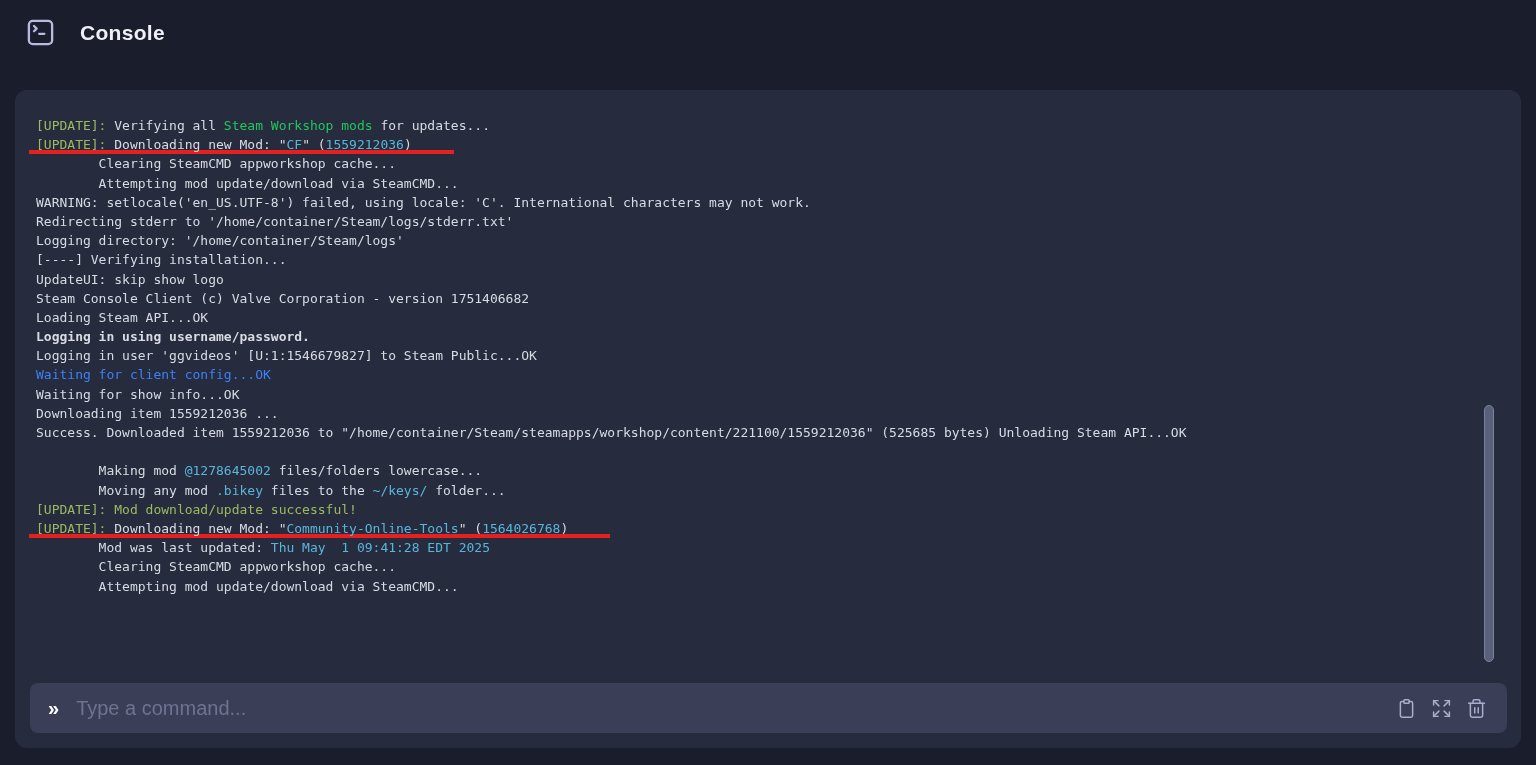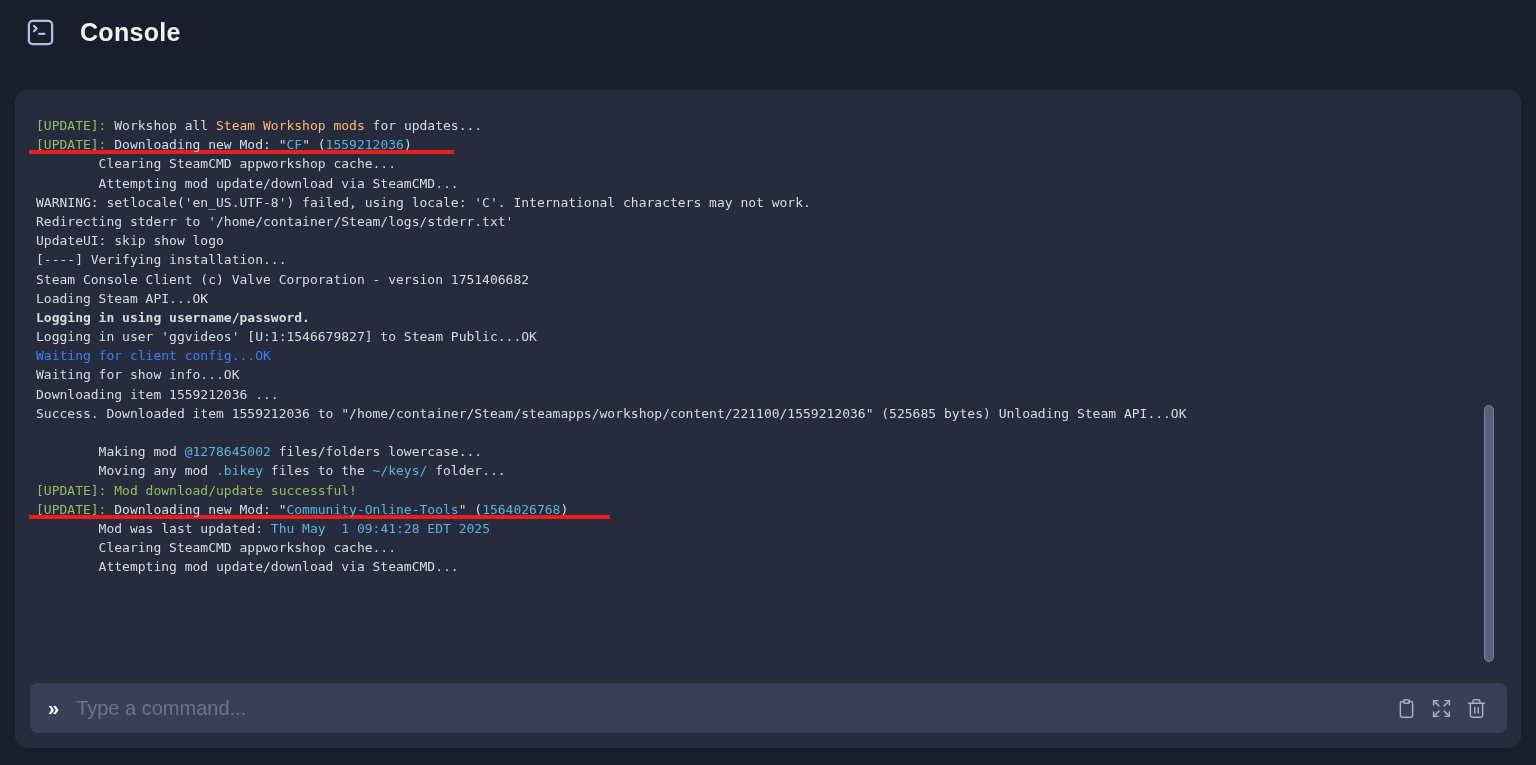--- a/index.html
+++ b/index.html
@@ -12,21 +12,21 @@
     position: relative;
   }
 
   
   .page-header {
     position: absolute; left: 25px; top: 17px;
     display: flex; align-items: center; gap: 24px;
   }
   .terminal-icon svg { display: block; }
   .page-title {
-    color: #eef0f6; font-size: 25px; font-weight: 600;
+    color: #eef0f6; font-size: 21px; font-weight: 600;
     letter-spacing: 0.3px; margin: 0;
   }
 
   
   .console-panel {
     position: absolute; left: 15px; top: 90px;
     width: 1506px; height: 658px;
     background: #272b3e;
     border-radius: 12px;
   }
@@ -91,28 +91,29 @@
       <path d="m7 11 2-2-2-2"></path>
       <path d="M11 13h4"></path>
     </svg>
   </span>
   <h1 class="page-title">Console</h1>
 </div>
 
 <div class="console-panel">
 
   <div class="console-log">
-      <div class="line"><span class="line-inner"><span style="color: rgb(156, 186, 95);">[UPDATE]: </span><span style="color: rgb(216, 219, 226);">Workshop all </span><span style="color: #fdba74;">Steam Workshop mods</span><span style="color: rgb(216, 219, 226);"> for updates...</span></span></div>
+      <div class="line"><span class="line-inner"><span style="color: rgb(156, 186, 95);">[UPDATE]: </span><span style="color: rgb(216, 219, 226);">Verifying all </span><span style="color: #22c55e;">Steam Workshop mods</span><span style="color: rgb(216, 219, 226);"> for updates...</span></span></div>
       <div class="line redline"><span class="line-inner"><span style="color: rgb(156, 186, 95);">[UPDATE]: </span><span style="color: rgb(216, 219, 226);">Downloading new Mod: "</span><span style="color: rgb(88, 182, 218);">CF</span><span style="color: rgb(216, 219, 226);">" (</span><span style="color: rgb(88, 182, 218);">1559212036</span><span style="color: rgb(216, 219, 226);">)</span></span></div>
       <div class="line"><span class="line-inner"><span style="color: rgb(216, 219, 226);">        Clearing SteamCMD appworkshop cache...</span></span></div>
       <div class="line"><span class="line-inner"><span style="color: rgb(216, 219, 226);">        Attempting mod update/download via SteamCMD...</span></span></div>
       <div class="line"><span class="line-inner"><span style="color: rgb(216, 219, 226);">WARNING: setlocale('en_US.UTF-8') failed, using locale: 'C'. International characters may not work.</span></span></div>
       <div class="line"><span class="line-inner"><span style="color: rgb(216, 219, 226);">Redirecting stderr to '/home/container/Steam/logs/stderr.txt'</span></span></div>
+      <div class="line"><span class="line-inner"><span style="color: rgb(216, 219, 226);">Logging directory: '/home/container/Steam/logs'</span></span></div>
+      <div class="line"><span class="line-inner"><span style="color: rgb(216, 219, 226);">[----] Verifying installation...</span></span></div>
       <div class="line"><span class="line-inner"><span style="color: rgb(216, 219, 226);">UpdateUI: skip show logo</span></span></div>
-      <div class="line"><span class="line-inner"><span style="color: rgb(216, 219, 226);">[----] Verifying installation...</span></span></div>
       <div class="line"><span class="line-inner"><span style="color: rgb(216, 219, 226);">Steam Console Client (c) Valve Corporation - version 1751406682</span></span></div>
       <div class="line"><span class="line-inner"><span style="color: rgb(216, 219, 226);">Loading Steam API...OK</span></span></div>
       <div class="line"><span class="line-inner"><span style="color: rgb(216, 219, 226); font-weight: 700;">Logging in using username/password.</span></span></div>
       <div class="line"><span class="line-inner"><span style="color: rgb(216, 219, 226);">Logging in user 'ggvideos' [U:1:1546679827] to Steam Public...OK</span></span></div>
       <div class="line"><span class="line-inner"><span style="color: #3b82f6;">Waiting for client config...OK</span></span></div>
       <div class="line"><span class="line-inner"><span style="color: rgb(216, 219, 226);">Waiting for show info...OK</span></span></div>
       <div class="line"><span class="line-inner"><span style="color: rgb(216, 219, 226);">Downloading item 1559212036 ...</span></span></div>
       <div class="line"><span class="line-inner"><span style="color: rgb(216, 219, 226);">Success. Downloaded item 1559212036 to "/home/container/Steam/steamapps/workshop/content/221100/1559212036" (525685 bytes) Unloading Steam API...OK</span></span></div>
       <div class="line"><span class="line-inner"></span></div>
       <div class="line"><span class="line-inner"><span style="color: rgb(216, 219, 226);">        Making mod </span><span style="color: rgb(88, 182, 218);">@1278645002</span><span style="color: rgb(216, 219, 226);"> files/folders lowercase...</span></span></div>

